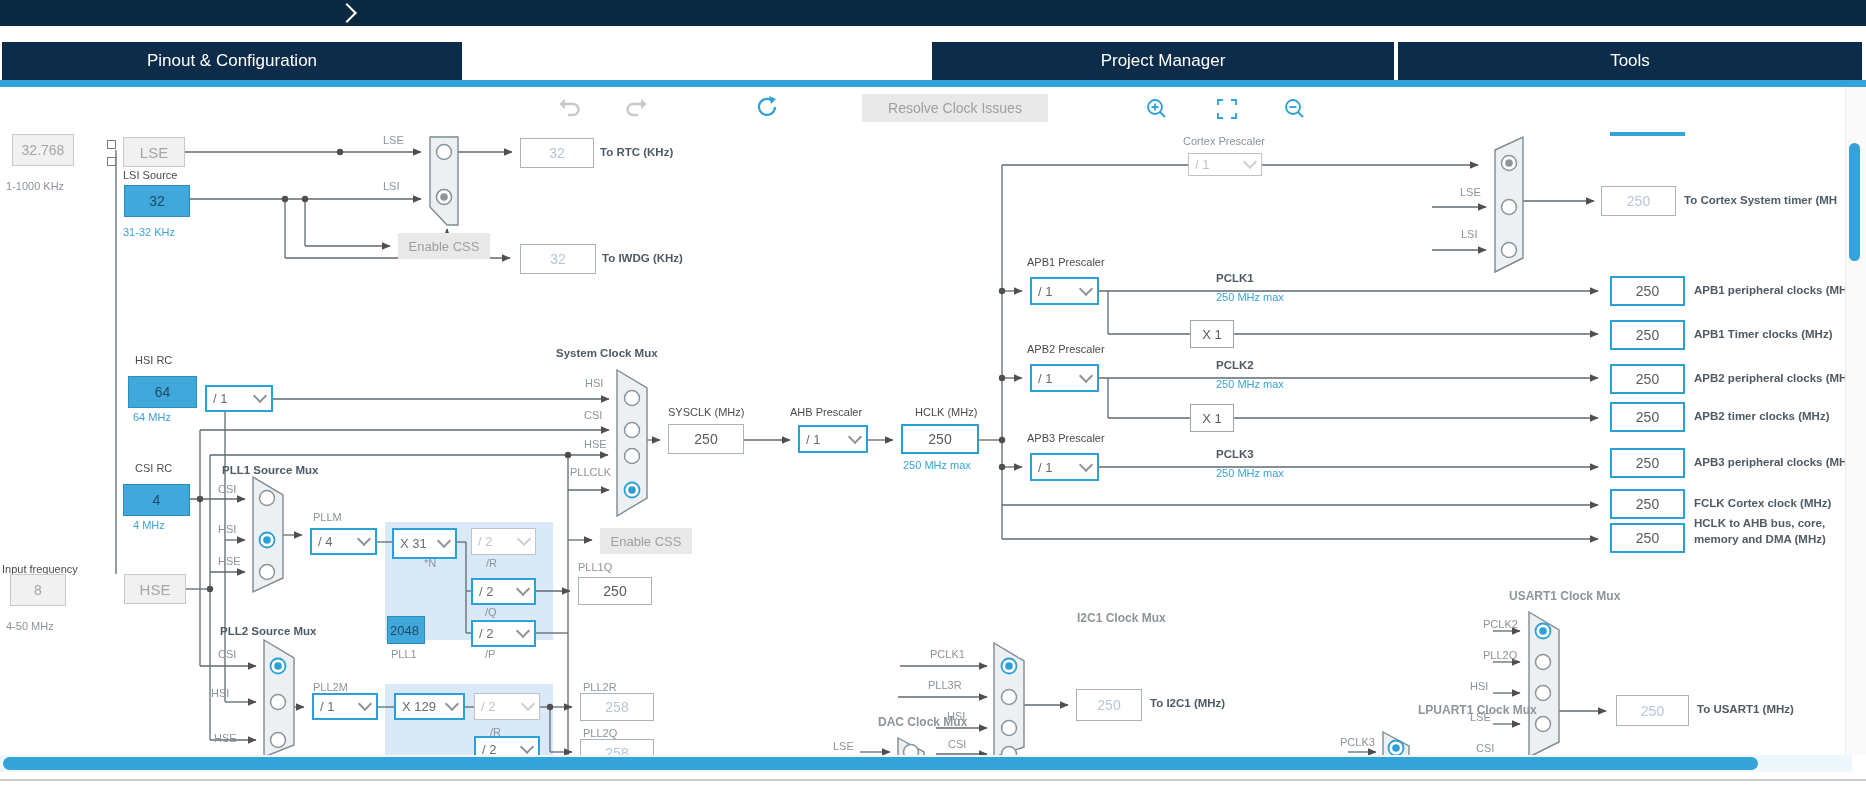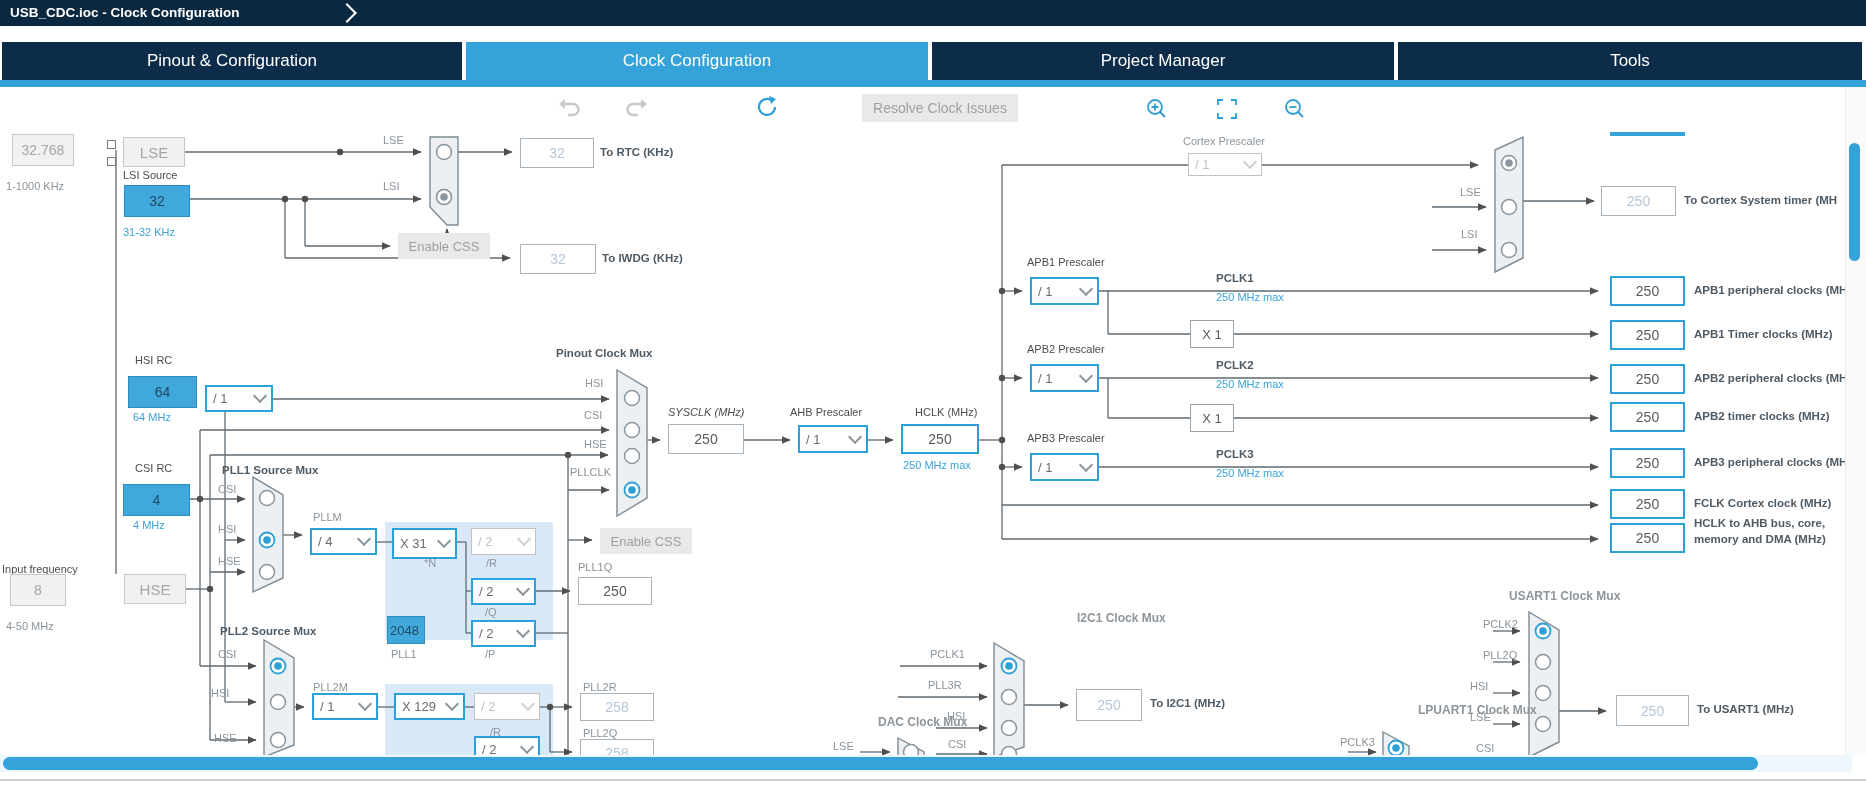--- a/index.html
+++ b/index.html
@@ -50,50 +50,46 @@
   .vthumb{position:absolute;left:1849px;top:143px;width:11px;height:118px;background:#35a2d9;border-radius:6px;}
   .divider{position:absolute;left:0;top:779px;width:1866px;height:2px;background:#cfcfcf;}
   .icon{position:absolute;cursor:pointer;}
 </style>
 </head>
 <body>
 
 <div class="screen">
 
   <div class="titlebar">
-    <span class="t">USB_CDC.ioc - Clock Configuration</span>
     <span class="titlechev"></span>
   </div>
   <div class="tab" style="left:2px;width:460px;">
       <span>Pinout &amp; Configuration</span>
     </div>
-  <div class="tab active" style="left:466px;width:462px;">
-      <span>Clock Configuration</span>
-    </div>
   <div class="tab" style="left:932px;width:462px;">
       <span>Project Manager</span>
     </div>
   <div class="tab" style="left:1398px;width:464px;">
       <span>Tools</span>
     </div>
   <div class="tabstrip"></div>
 
   <svg class="icon" style="left:556px;top:98px;" width="26" height="22">
     <path d="M8 6 H17 a5.5 5.5 0 0 1 0 11 h-5" stroke="#c9c9c9" stroke-width="2.4" fill="none"></path>
     <path d="M9 1 L3 6 L9 11 Z" fill="#c9c9c9"></path>
   </svg>
   <svg class="icon" style="left:624px;top:98px;" width="26" height="22">
     <path d="M18 6 H9 a5.5 5.5 0 0 0 0 11 h5" stroke="#c9c9c9" stroke-width="2.4" fill="none"></path>
     <path d="M17 1 L23 6 L17 11 Z" fill="#c9c9c9"></path>
   </svg>
   <svg class="icon" style="left:755px;top:94px;" width="26" height="26">
     <path d="M20 13 a8 8 0 1 1 -4 -7" stroke="#2f9fd8" stroke-width="2.2" fill="none"></path>
     <path d="M14 2 L21 5 L16 10 Z" fill="#2f9fd8"></path>
   </svg>
-  <div class="cssbtn" style="left:862px;top:94px;width:156px;height:28px;font-size:14px;">
+  <div class="cssbtn" style="left:862px;top:94px;width:186px;height:28px;font-size:14px;">
     <span>Resolve Clock Issues</span>
   </div>
   <svg class="icon" style="left:1146px;top:98px;" width="24" height="24">
     <circle cx="9" cy="9" r="7" stroke="#2f9fd8" stroke-width="1.8" fill="none"></circle>
     <path d="M9 5.5 V12.5 M5.5 9 H12.5" stroke="#2f9fd8" stroke-width="1.8"></path>
     <path d="M14 14 L19 19" stroke="#2f9fd8" stroke-width="2"></path>
   </svg>
   <svg class="icon" style="left:1216px;top:98px;" width="24" height="24">
     <path d="M2 7 V2 H7 M15 2 H20 V7 M20 15 V20 H15 M7 20 H2 V15" stroke="#2f9fd8" stroke-width="1.8" fill="none"></path>
   </svg>
@@ -393,30 +389,30 @@
     </div>
   <div class="lbl" style="left:583px;top:727px;">PLL2Q</div>
   <div class="vbox pale" style="left:580px;top:739px;width:74px;height:28px;">
       <span>258</span>
     </div>
   <div class="dd" style="left:474px;top:736px;width:66px;height:27px;">
       <span>/ 2</span>
       <i class="chev"></i>
     </div>
 
-  <div class="lblb" style="left:556px;top:347px;">Pinout Clock Mux</div>
+  <div class="lblb" style="left:556px;top:347px;">System Clock Mux</div>
   <div class="lbl" style="left:585px;top:377px;">HSI</div>
   <div class="lbl" style="left:584px;top:409px;">CSI</div>
   <div class="lbl" style="left:584px;top:438px;">HSE</div>
   <div class="lbl" style="left:570px;top:466px;">PLLCLK</div>
   <div class="cssbtn" style="left:600px;top:528px;width:92px;height:26px;">
       <span>Enable CSS</span>
     </div>
 
-  <div class="lbl dk" style="left:668px;top:406px;font-style:italic;">SYSCLK (MHz)</div>
+  <div class="lbl dk" style="left:668px;top:406px;">SYSCLK (MHz)</div>
   <div class="vbox" style="left:668px;top:424px;width:76px;height:30px;">
       <span>250</span>
     </div>
   <div class="lbl dk" style="left:790px;top:406px;">AHB Prescaler</div>
   <div class="dd" style="left:798px;top:425px;width:70px;height:28px;">
       <span>/ 1</span>
       <i class="chev"></i>
     </div>
   <div class="lbl dk" style="left:903px;top:406px;padding-left:12px;">HCLK (MHz)</div>
   <div class="vbox blue" style="left:901px;top:424px;width:78px;height:30px;">

